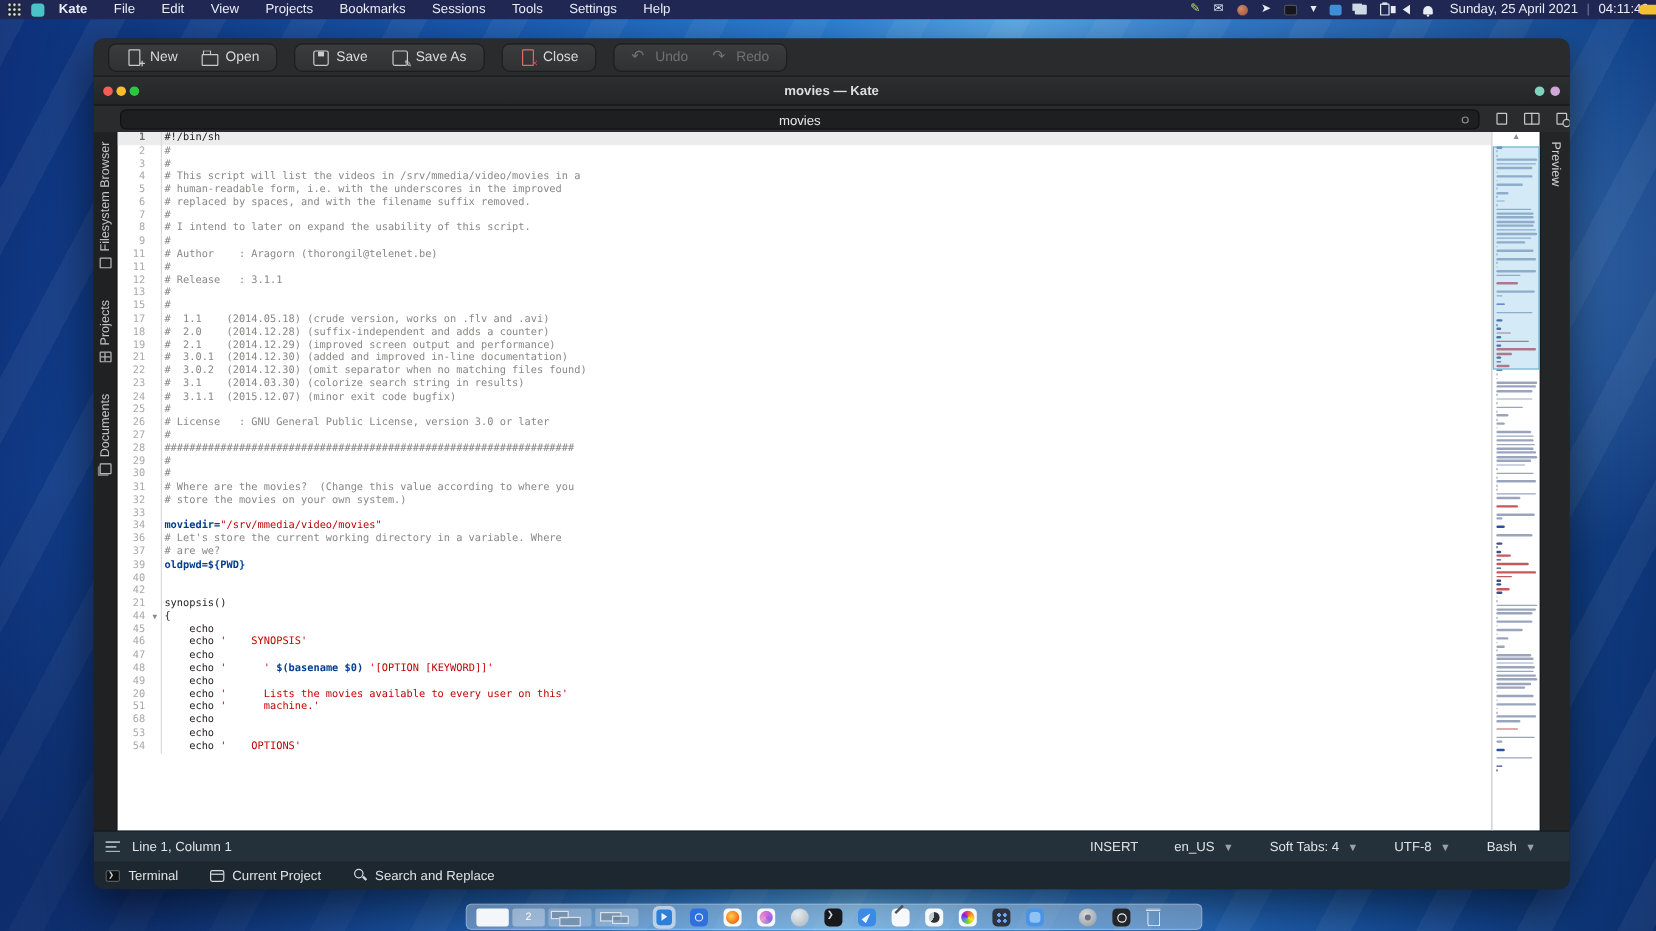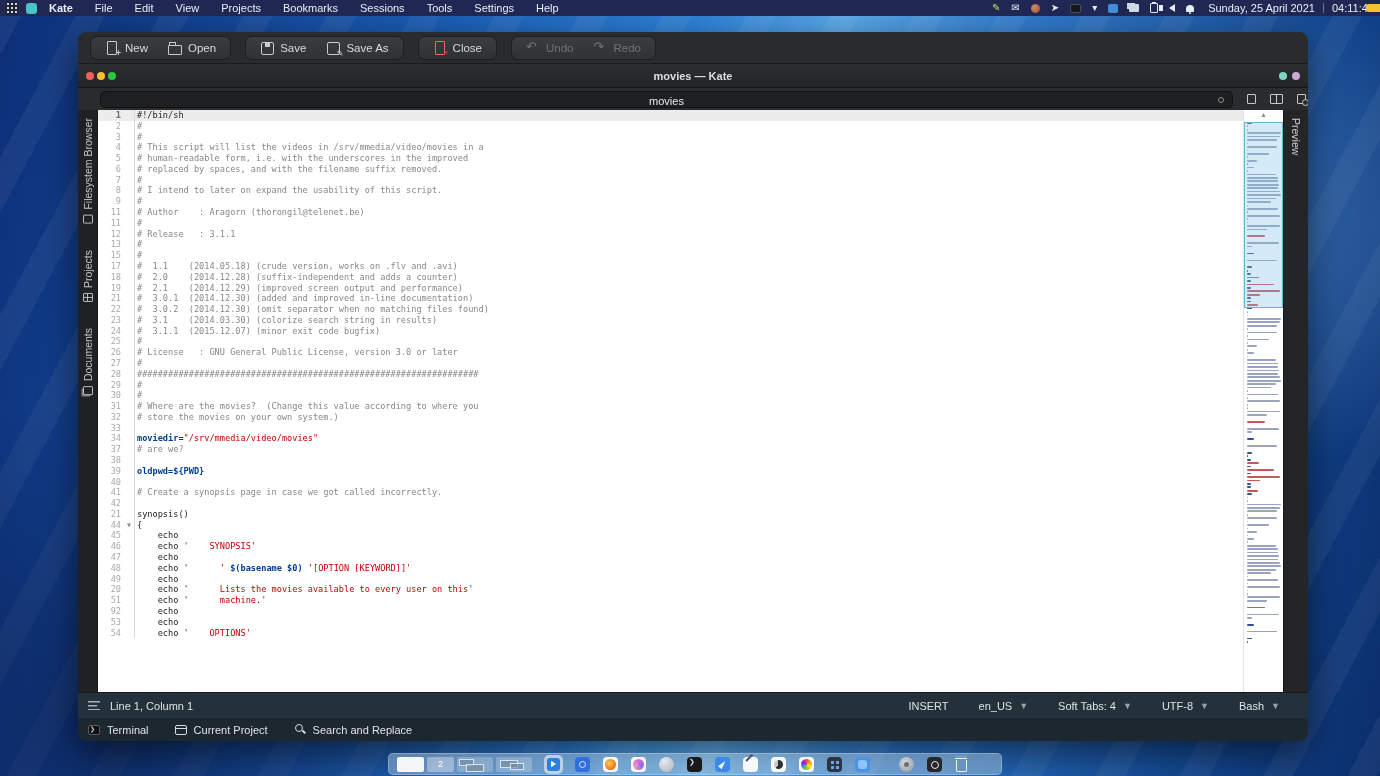--- a/index.html
+++ b/index.html
@@ -306,36 +306,35 @@
           <div class="ln"><span class="num">25</span><span class="fold"> </span><span class="code"><span class="tk-c">#</span></span></div>
           <div class="ln"><span class="num">26</span><span class="fold"> </span><span class="code"><span class="tk-c"># License   : GNU General Public License, version 3.0 or later</span></span></div>
           <div class="ln"><span class="num">27</span><span class="fold"> </span><span class="code"><span class="tk-c">#</span></span></div>
           <div class="ln"><span class="num">28</span><span class="fold"> </span><span class="code"><span class="tk-c">##################################################################</span></span></div>
           <div class="ln"><span class="num">29</span><span class="fold"> </span><span class="code"><span class="tk-c">#</span></span></div>
           <div class="ln"><span class="num">30</span><span class="fold"> </span><span class="code"><span class="tk-c">#</span></span></div>
           <div class="ln"><span class="num">31</span><span class="fold"> </span><span class="code"><span class="tk-c"># Where are the movies?  (Change this value according to where you</span></span></div>
           <div class="ln"><span class="num">32</span><span class="fold"> </span><span class="code"><span class="tk-c"># store the movies on your own system.)</span></span></div>
           <div class="ln"><span class="num">33</span><span class="fold"> </span><span class="code"> </span></div>
           <div class="ln"><span class="num">34</span><span class="fold"> </span><span class="code"><span class="tk-v">moviedir=</span><span class="tk-s">"/srv/mmedia/video/movies"</span></span></div>
+          <div class="ln"><span class="num">36</span><span class="fold"> </span><span class="code"><span class="tk-c"># Let's store the current working directory in a variable. Where</span></span></div>
           <div class="ln"><span class="num">37</span><span class="fold"> </span><span class="code"><span class="tk-c"># are we?</span></span></div>
-          <div class="ln"><span class="num">38</span><span class="fold"> </span><span class="code"> </span></div>
           <div class="ln"><span class="num">39</span><span class="fold"> </span><span class="code"><span class="tk-v">oldpwd=${PWD}</span></span></div>
           <div class="ln"><span class="num">40</span><span class="fold"> </span><span class="code"> </span></div>
-          <div class="ln"><span class="num">41</span><span class="fold"> </span><span class="code"><span class="tk-c"># Create a synopsis page in case we got called incorrectly.</span></span></div>
           <div class="ln"><span class="num">42</span><span class="fold"> </span><span class="code"> </span></div>
           <div class="ln"><span class="num">21</span><span class="fold"> </span><span class="code"><span class="tk-p">synopsis()</span></span></div>
           <div class="ln"><span class="num">44</span><span class="fold">▼</span><span class="code"><span class="tk-p">{</span></span></div>
           <div class="ln"><span class="num">45</span><span class="fold"> </span><span class="code"><span class="tk-p">    echo</span></span></div>
           <div class="ln"><span class="num">46</span><span class="fold"> </span><span class="code"><span class="tk-p">    echo </span><span class="tk-s">'    SYNOPSIS'</span></span></div>
           <div class="ln"><span class="num">47</span><span class="fold"> </span><span class="code"><span class="tk-p">    echo</span></span></div>
           <div class="ln"><span class="num">48</span><span class="fold"> </span><span class="code"><span class="tk-p">    echo </span><span class="tk-s">'      '</span><span class="tk-p"> </span><span class="tk-v">$(basename $0)</span><span class="tk-p"> </span><span class="tk-s">'[OPTION [KEYWORD]]'</span></span></div>
           <div class="ln"><span class="num">49</span><span class="fold"> </span><span class="code"><span class="tk-p">    echo</span></span></div>
           <div class="ln"><span class="num">20</span><span class="fold"> </span><span class="code"><span class="tk-p">    echo </span><span class="tk-s">'      Lists the movies available to every user on this'</span></span></div>
           <div class="ln"><span class="num">51</span><span class="fold"> </span><span class="code"><span class="tk-p">    echo </span><span class="tk-s">'      machine.'</span></span></div>
-          <div class="ln"><span class="num">92</span><span class="fold"> </span><span class="code"><span class="tk-p">    echo</span></span></div>
+          <div class="ln"><span class="num">68</span><span class="fold"> </span><span class="code"><span class="tk-p">    echo</span></span></div>
           <div class="ln"><span class="num">53</span><span class="fold"> </span><span class="code"><span class="tk-p">    echo</span></span></div>
           <div class="ln"><span class="num">54</span><span class="fold"> </span><span class="code"><span class="tk-p">    echo </span><span class="tk-s">'    OPTIONS'</span></span></div>
         </div>
       <div id="minimap">
         <div id="mm-arrow">▲</div>
         <div id="mm-lines">
             <div class="mmrow" style="width: 4.5px; background: rgb(61, 79, 133);"></div>
             <div class="mmrow" style="width: 0.5px; background: rgb(154, 165, 189);"></div>
             <div class="mmrow" style="width: 0.5px; background: rgb(154, 165, 189);"></div>
             <div class="mmrow" style="width: 33.5px; background: rgb(154, 165, 189);"></div>

